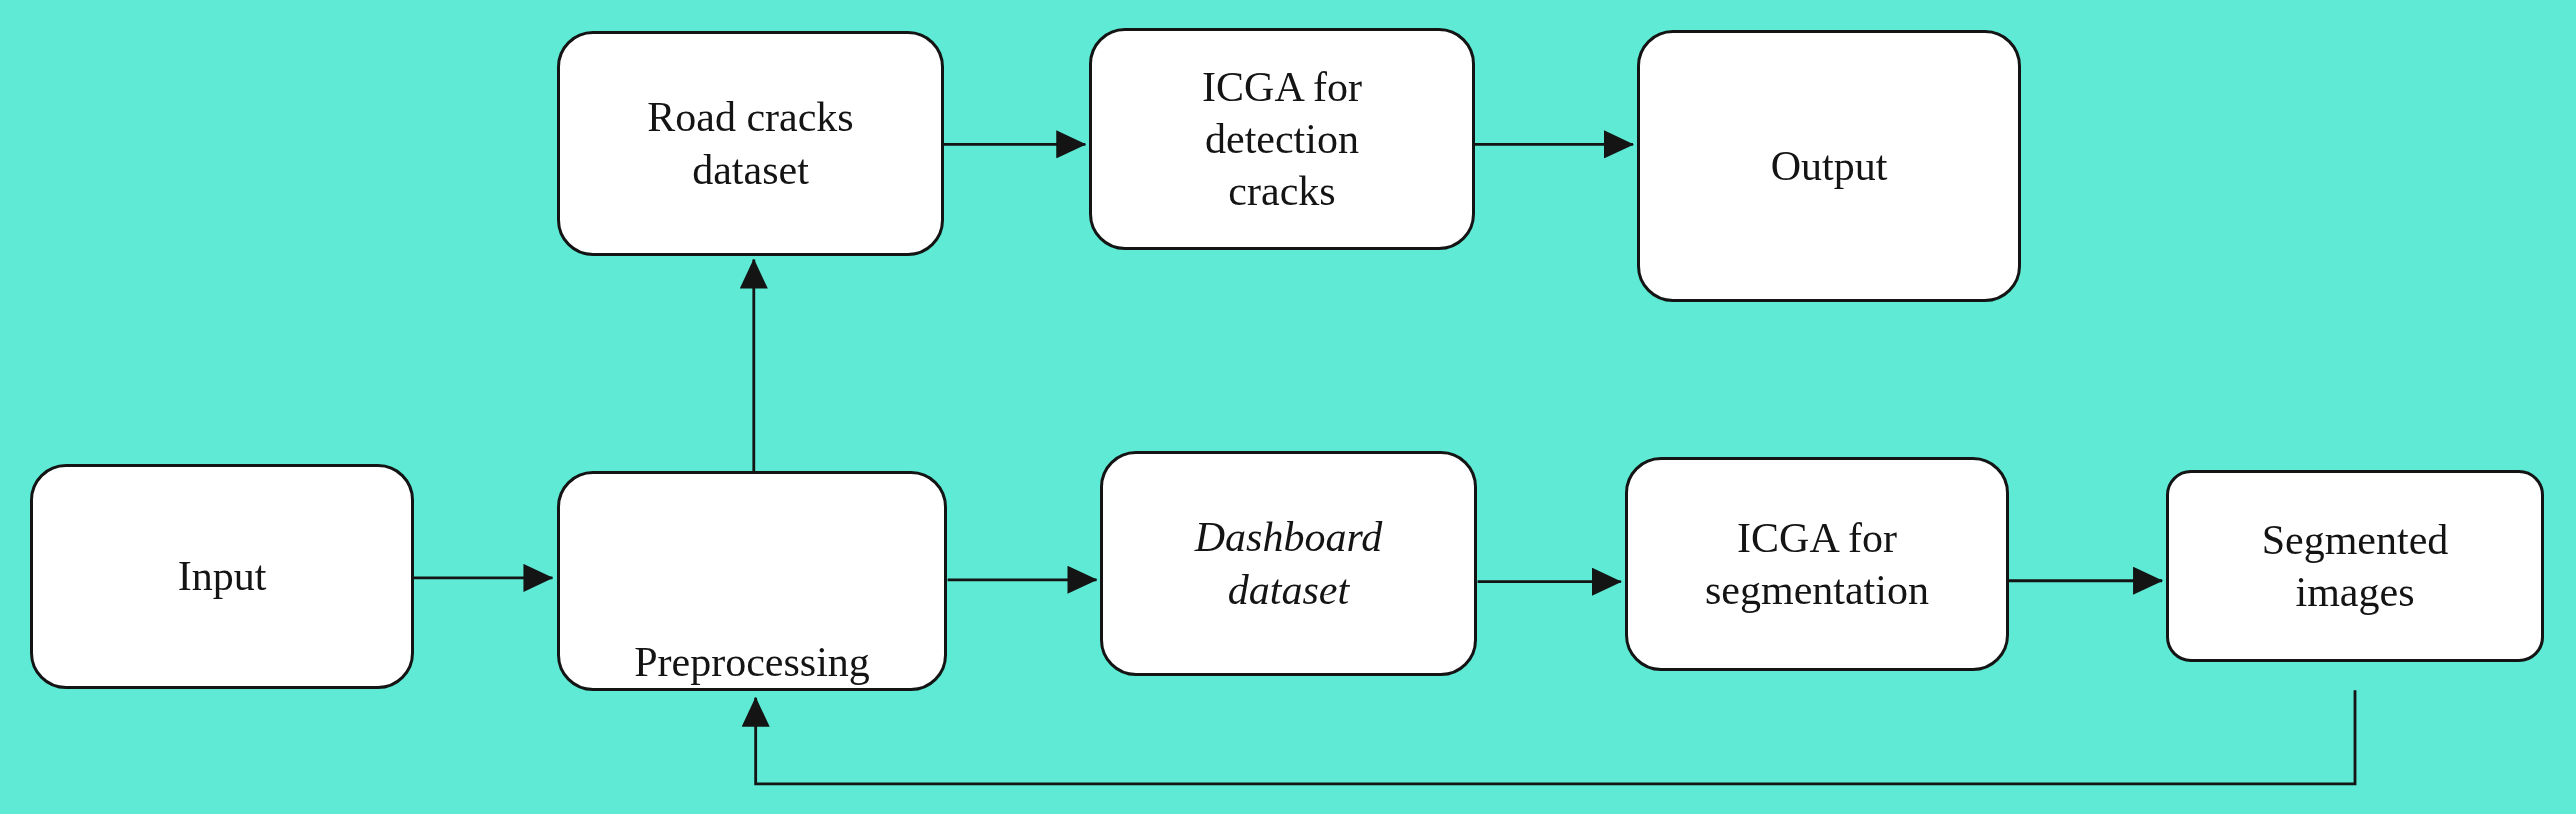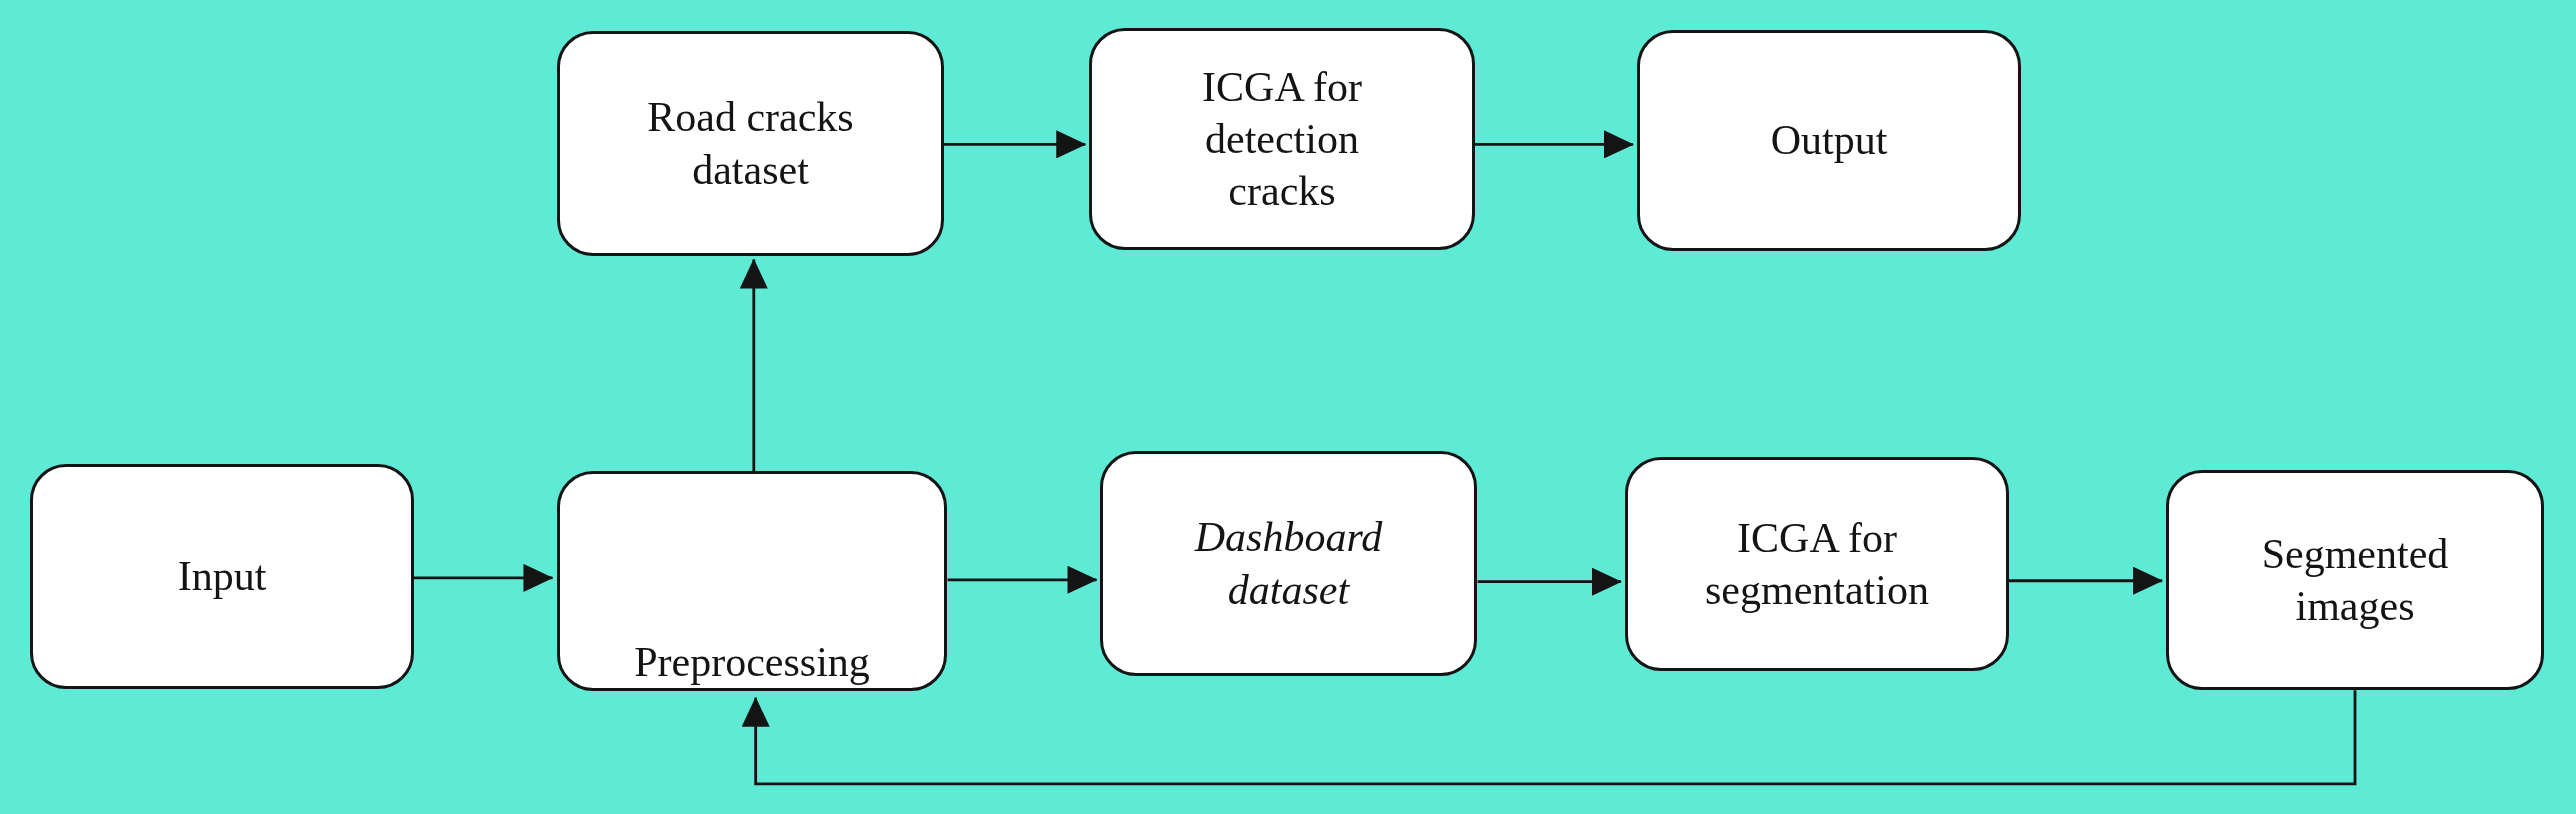--- a/index.html
+++ b/index.html
@@ -35,26 +35,26 @@
   .node .label {
     font-size: 42px;
     line-height: 1.24;
     text-align: center;
     white-space: pre-line;
     color: #141414;
   }
   
   .n-road-cracks       { left: 557px;  top: 31px;  width: 387px; height: 225px; }
   .n-icga-detection    { left: 1089px; top: 28px;  width: 386px; height: 222px; }
-  .n-output            { left: 1637px; top: 30px;  width: 384px; height: 221px; }
+  .n-output            { left: 1637px; top: 30px;  width: 384px; height: 272px; }
   .n-input             { left: 30px;   top: 464px; width: 384px; height: 225px; }
   .n-preprocessing     { left: 557px;  top: 471px; width: 390px; height: 220px; align-items: flex-end; }
   .n-dashboard         { left: 1100px; top: 451px; width: 377px; height: 225px; font-style: italic; }
   .n-icga-segmentation { left: 1625px; top: 457px; width: 384px; height: 214px; }
-  .n-segmented         { left: 2166px; top: 470px; width: 378px; height: 220px; }
+  .n-segmented         { left: 2166px; top: 470px; width: 378px; height: 192px; border-radius: 25px; }
 
   .edge {
     stroke: #141414;
     stroke-width: 3;
     fill: none;
   }
 </style>
 </head>
 <body>
 

